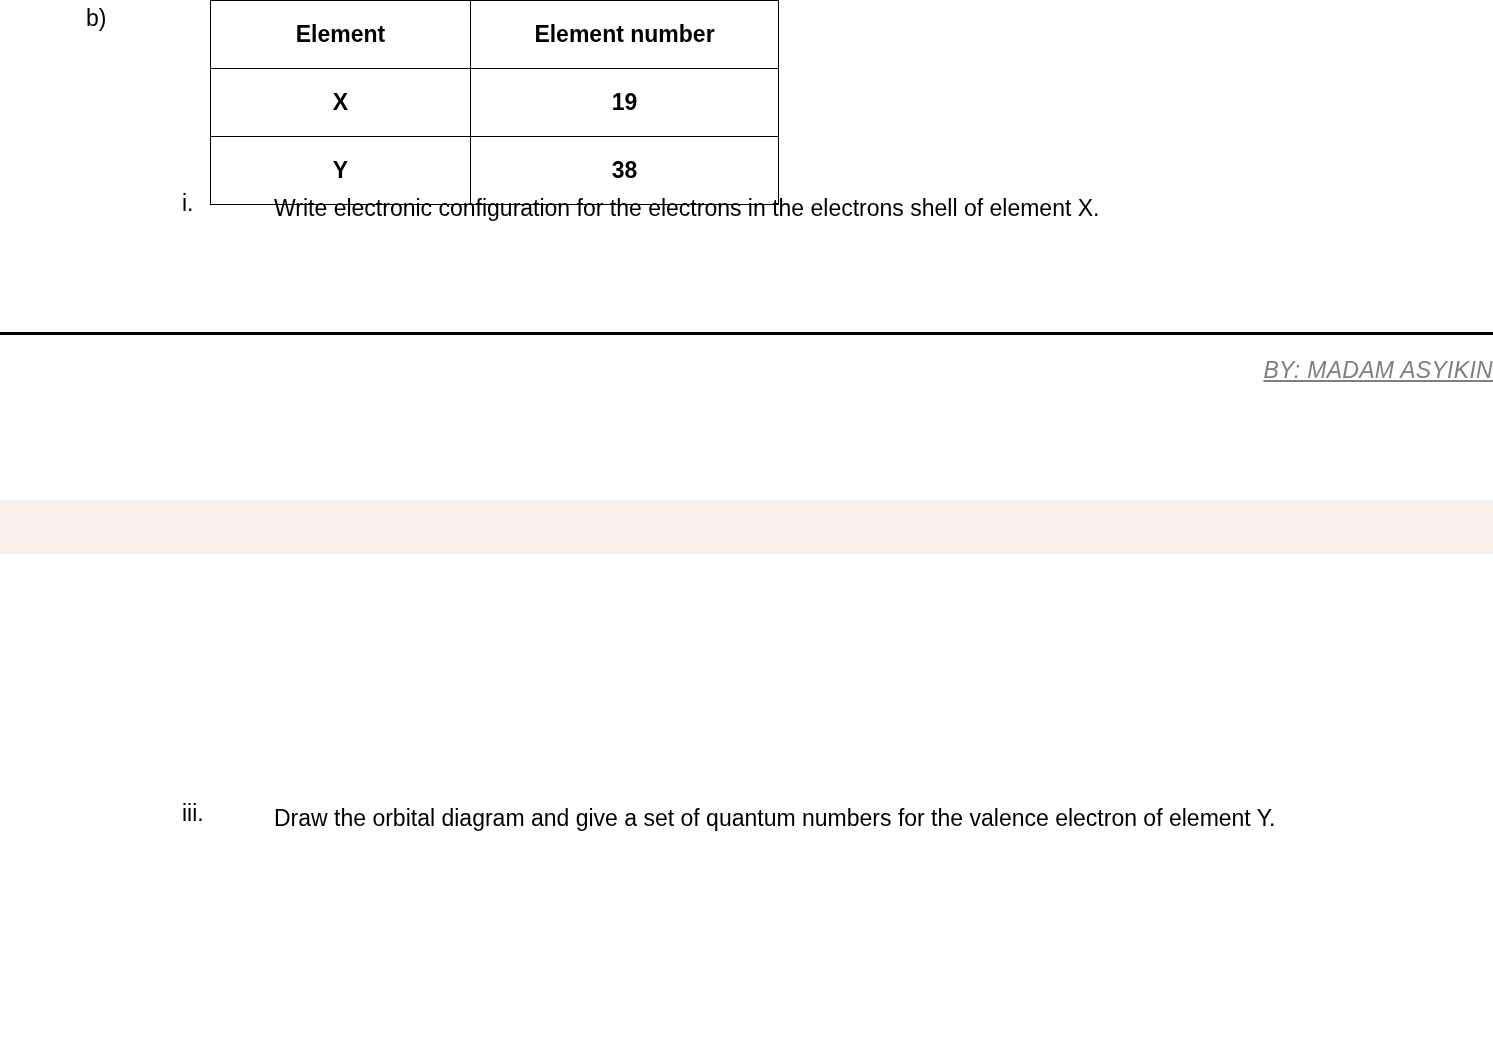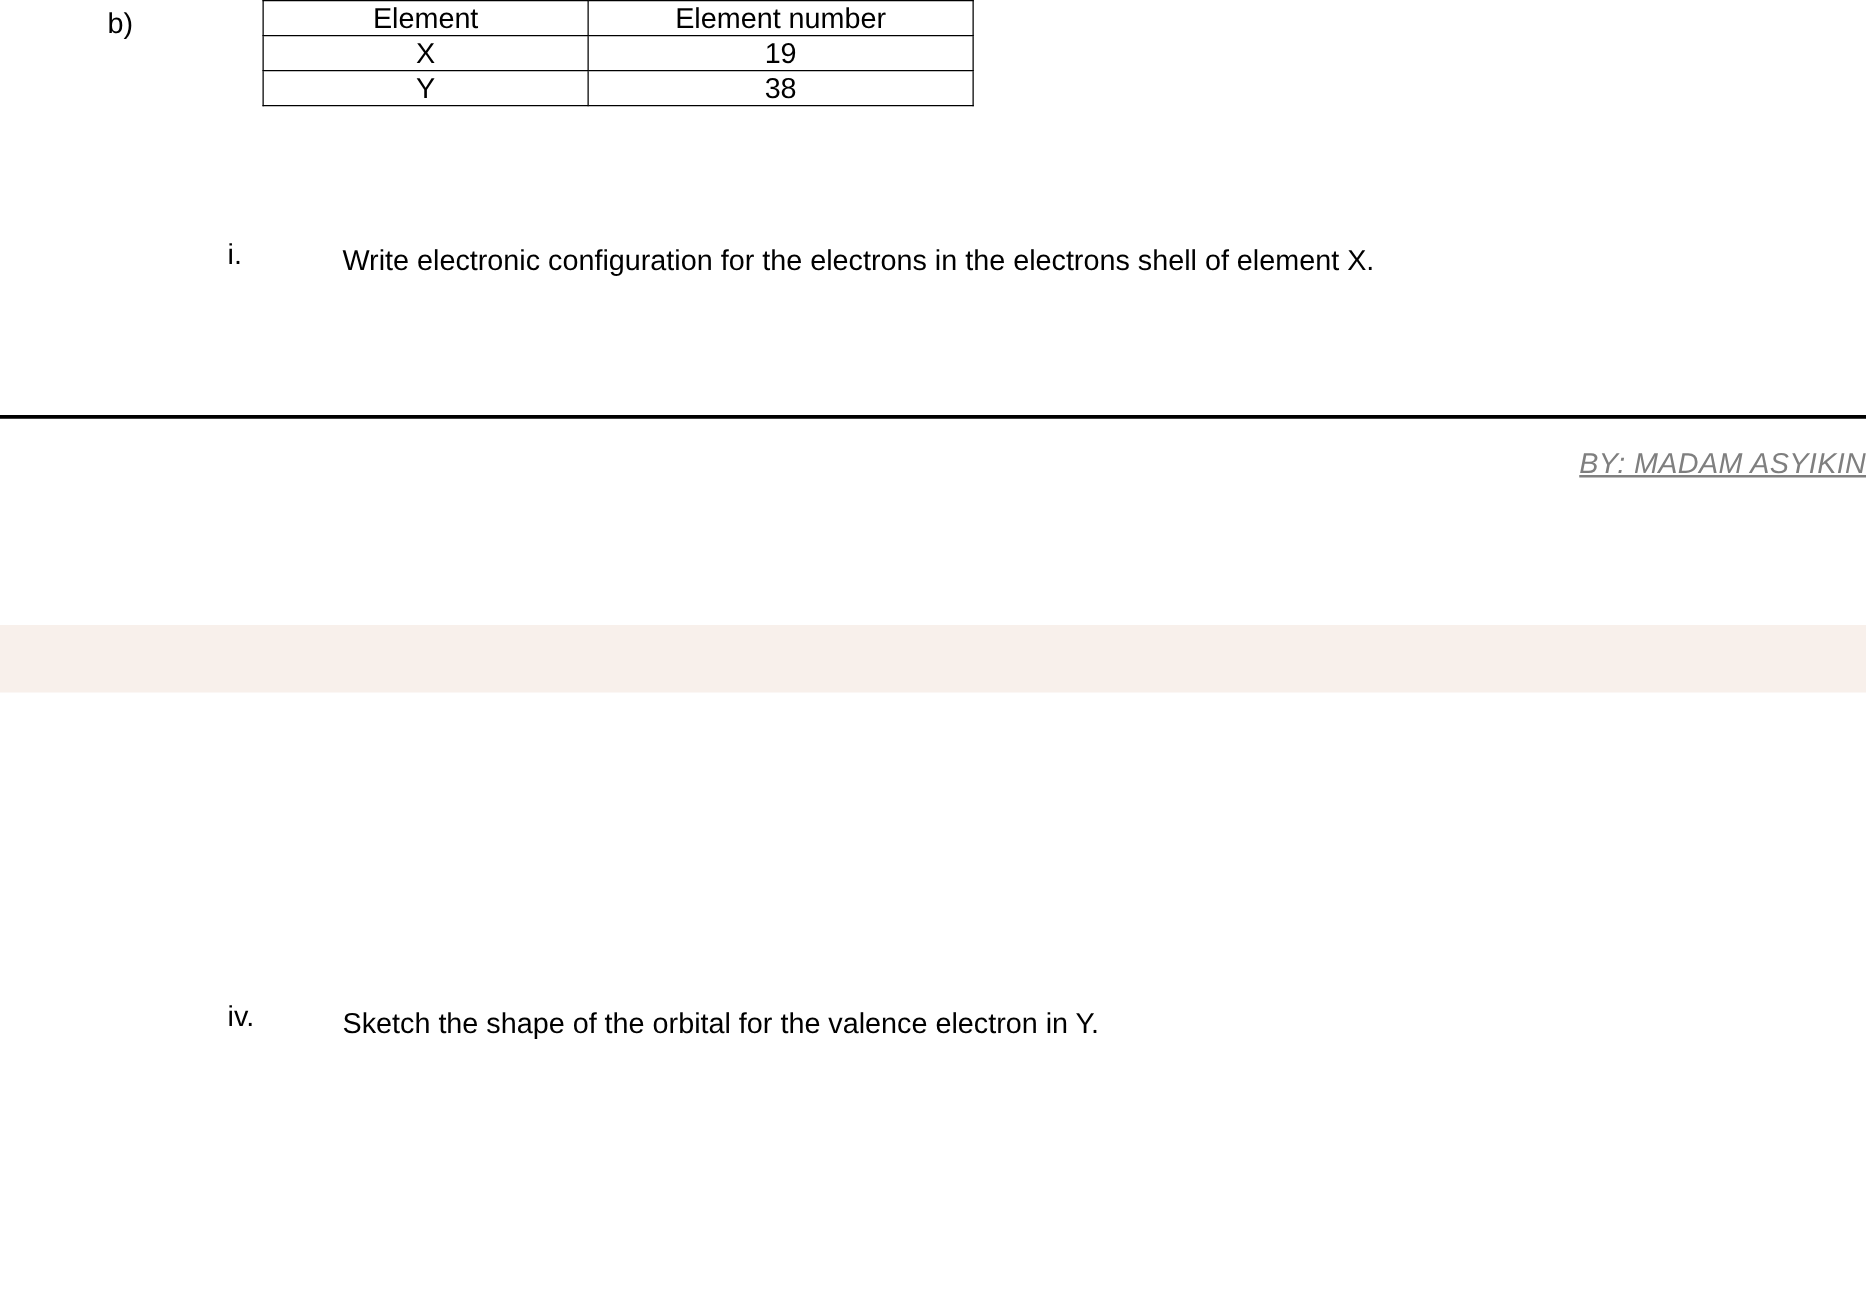--- a/index.html
+++ b/index.html
@@ -39,22 +39,22 @@
 
     table.element-table {
       border-collapse: collapse;
       border: 1.3px solid #000;
     }
 
     table.element-table th,
     table.element-table td {
       border: 1.3px solid #000;
       text-align: center;
-      font-weight: normal;
-      padding: 0 0;
+      font-weight: bold;
+      padding: 20px 0;
     }
 
     table.element-table th:first-child,
     table.element-table td:first-child {
       width: 260px;
     }
 
     table.element-table th:last-child,
     table.element-table td:last-child {
       width: 308px;
@@ -158,18 +158,18 @@
   </div>
 
   <div class="divider"></div>
 
   <div class="byline">BY: MADAM ASYIKIN</div>
 
   <div class="page-break-gap"></div>
 
   <div class="list-block-2">
     <div class="list-row">
-      <div class="marker">iv.</div>
-      <div class="text">Sketch the shape of the orbital for the valence electron in Y.</div>
+      <div class="marker">iii.</div>
+      <div class="text">Draw the orbital diagram and give a set of quantum numbers for the valence electron of element Y.</div>
     </div>
   </div>
 
 </div>
 
 </body></html>

